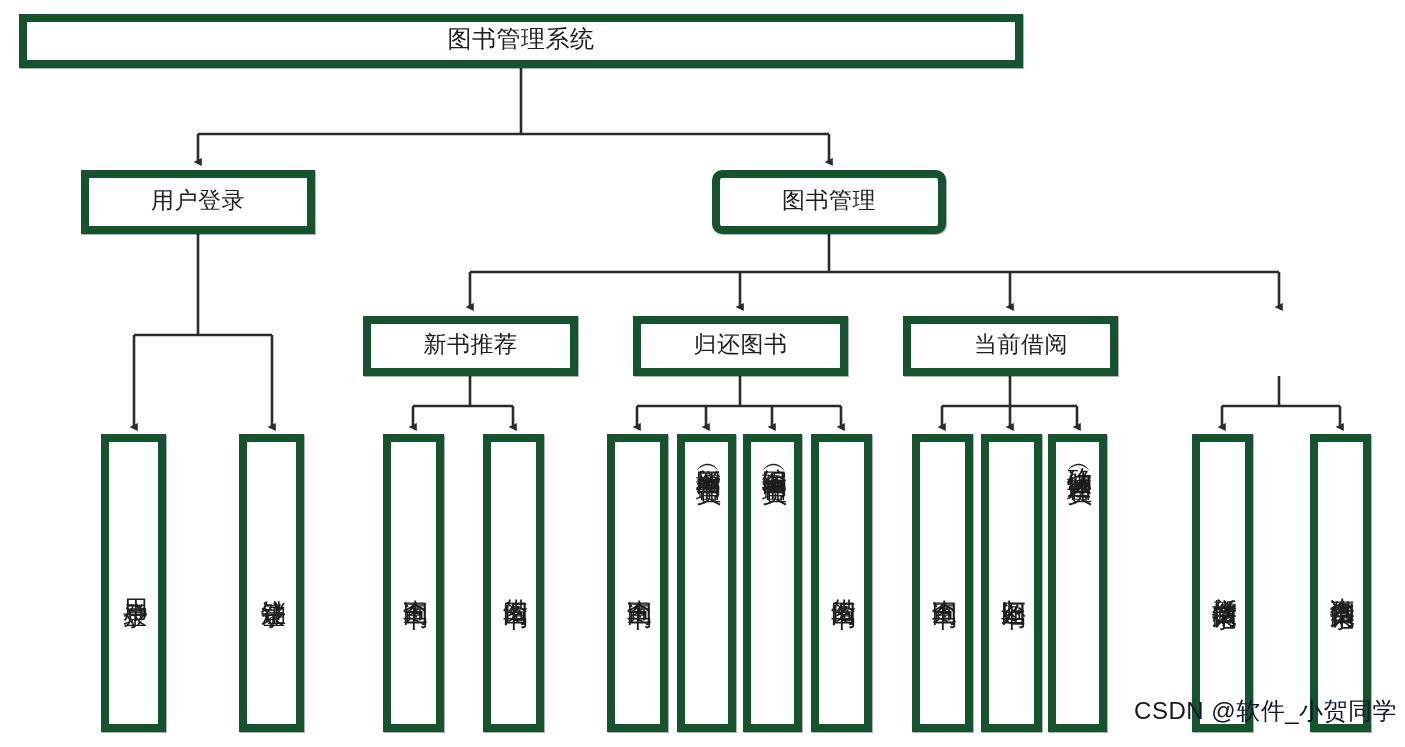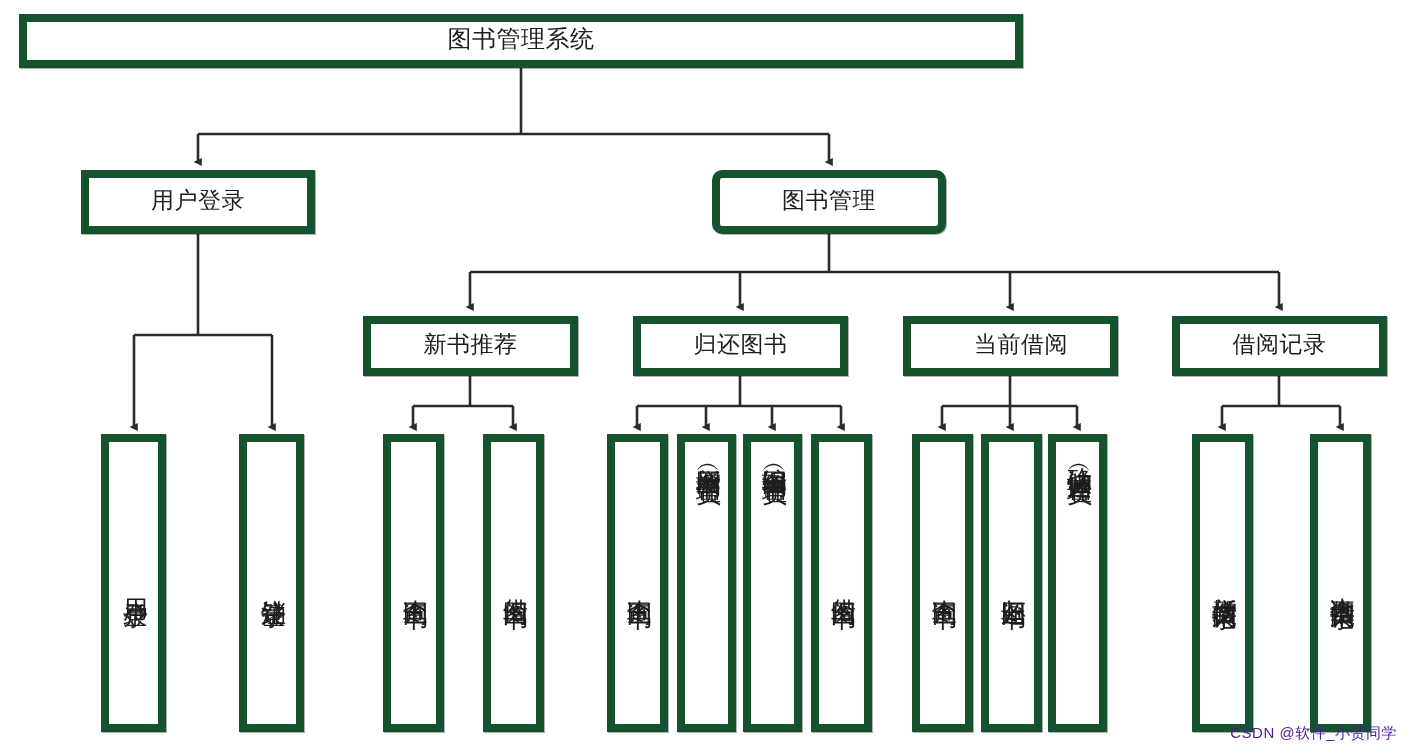--- a/index.html
+++ b/index.html
@@ -66,23 +66,23 @@
     max-height: 100%;
   }
   
   .node.vert.short {
     align-items: center;
     padding-top: 0;
   }
   #watermark {
     position: absolute;
     right: 8px;
-    bottom: 4px;
-    font-size: 15px;
-    color: #4c1d95;
+    bottom: 20px;
+    font-size: 24px;
+    color: #0f172a;
     letter-spacing: 0.5px;
     white-space: nowrap;
     user-select: none;
   }
 </style>
 </head>
 <body>
 
 <div id="diagram-root">
 
@@ -153,23 +153,20 @@
   </div>
 
   <div class="node horiz" style="left:633px; top:316px; width:215px; height:60px;">
     <span class="node-label">归还图书</span>
   </div>
 
   <div class="node horiz" style="left:903px; top:316px; width:215px; height:60px;padding-left:21px;">
     <span class="node-label">当前借阅</span>
   </div>
 
-  <div class="node horiz" style="left:1172px; top:316px; width:215px; height:60px;">
-    <span class="node-label">借阅记录</span>
-  </div>
 
   <div class="node vert short" style="left:101px; top:434px; width:65px; height:298px;">
     <span class="node-label">用户登录</span>
   </div>
 
   <div class="node vert short" style="left:239px; top:434px; width:65px; height:298px;">
     <span class="node-label">注销登录</span>
   </div>
 
   <div class="node vert short" style="left:383px; top:434px; width:61px; height:298px;">

